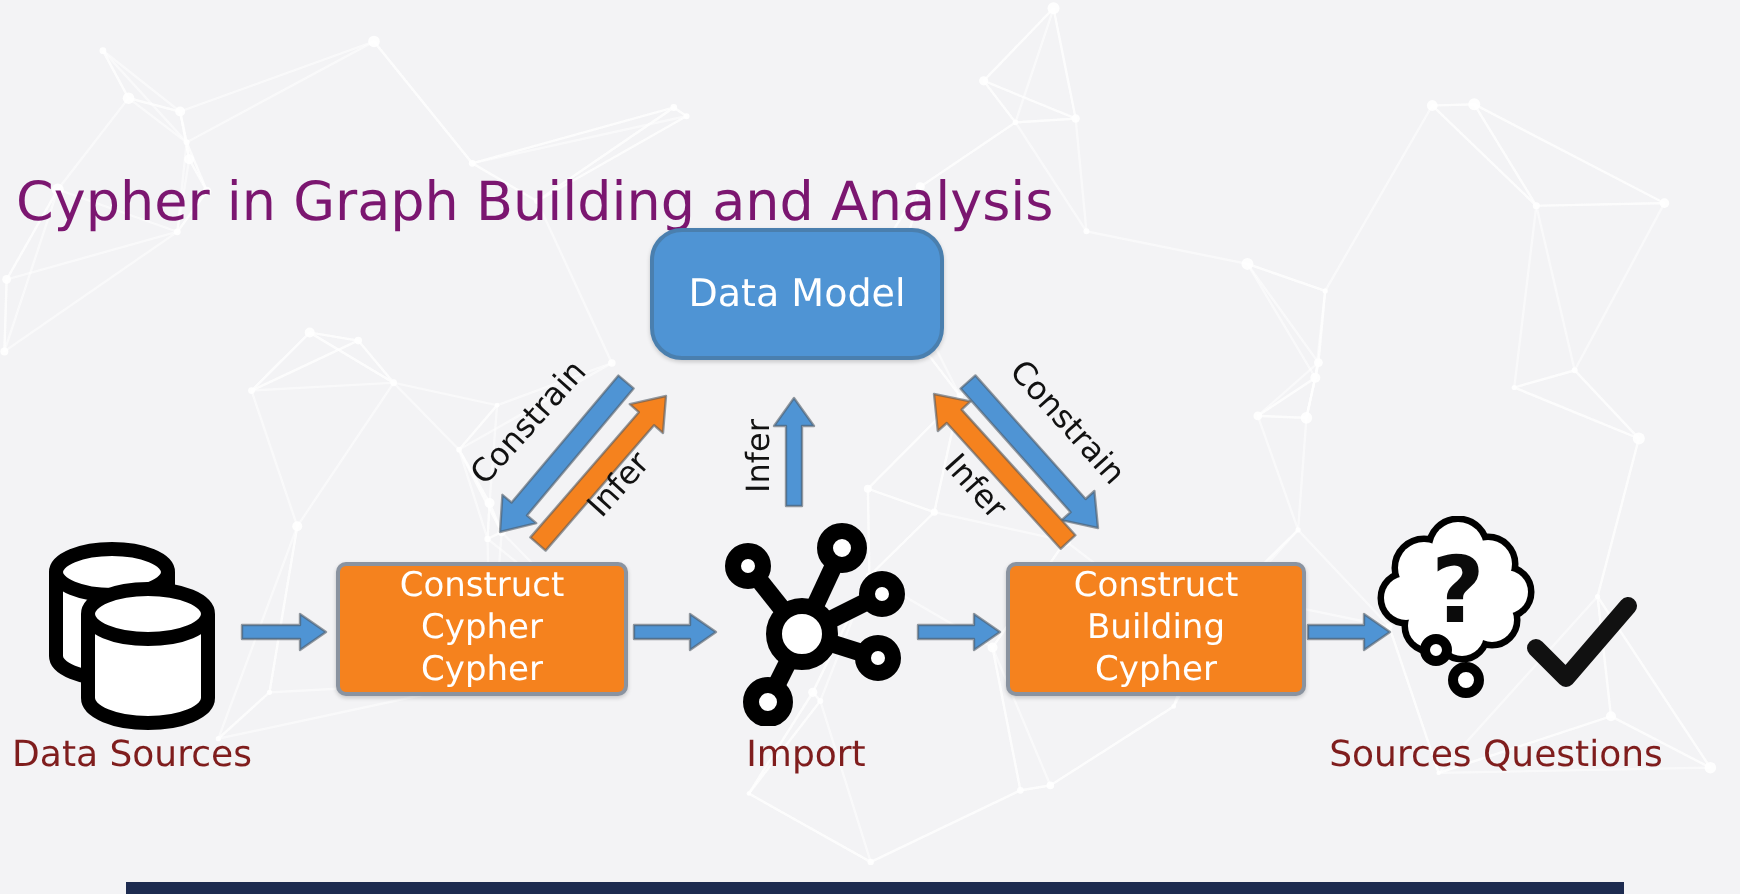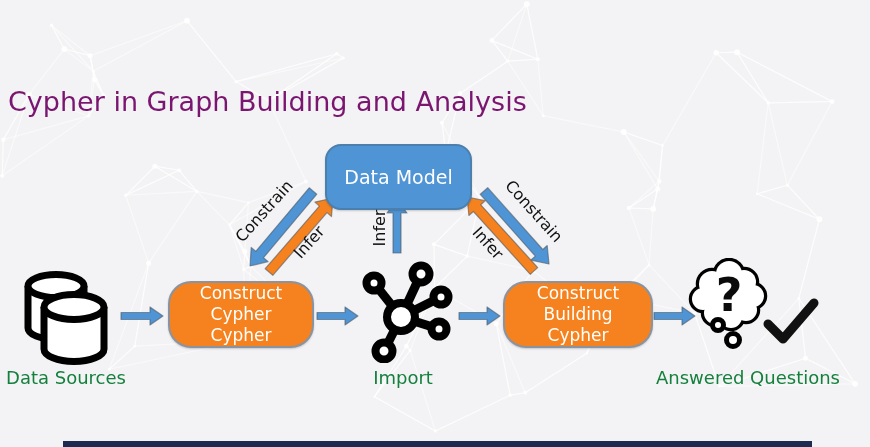--- a/index.html
+++ b/index.html
@@ -13,36 +13,36 @@
   .icon-svg{position:absolute;z-index:2;}
   #title{
     position:absolute;left:8px;top:44px;z-index:3;
     font-size:27px;color:#7b1670;white-space:nowrap;margin-top:42px;
   }
   .box{
     position:absolute;z-index:3;display:flex;flex-direction:column;
     align-items:center;justify-content:center;color:#fff;text-align:center;
   }
   #data-model-box{
-    left:325px;top:144px;width:143px;height:62px;border-radius:16px;
+    left:325px;top:114px;width:143px;height:62px;border-radius:16px;
     background:#4f94d4;border:2px solid #4a7fae;font-size:19px;
     box-shadow:0 1px 2px rgba(0,0,0,0.18);
   }
   .orange-box{
-    width:142px;height:63px;border-radius:23px;background:#f5821e;
+    width:142px;height:63px;border-radius:5px;background:#f5821e;
     border:2px solid #8a93a0;font-size:17px;line-height:21px;
     box-shadow:0 1px 2px rgba(0,0,0,0.18);
   }
   #import-box{left:168px;top:281px;}
   #analysis-box{left:503px;top:281px;width:146px;}
   .arrow-label{
     position:absolute;z-index:4;font-size:16px;color:#111;white-space:nowrap;
   }
   .node-label{
-    position:absolute;z-index:3;font-size:18px;color:#15803d;text-align:center;
+    position:absolute;z-index:3;font-size:18px;color:#7f1d1d;text-align:center;
   }
   #data-sources-label{left:0px;top:367px;width:132px;}
   #graph-label{left:353px;top:367px;width:100px;}
   #answered-label{left:648px;top:367px;width:200px;}
   #bottom-bar{
     position:absolute;left:63px;top:441px;width:749px;height:6px;
     background:#1d2b50;z-index:5;
   }
 </style>
 </head>
@@ -427,16 +427,16 @@
       <circle cx="40" cy="37" r="17"></circle>
     </g>
     <text x="41" y="53" text-anchor="middle" font-size="46" font-weight="bold" fill="#0b0b0b" font-family="DejaVu Sans, sans-serif">?</text>
     <circle cx="30" cy="67" r="5.5" stroke="#000" stroke-width="5" fill="#fff"></circle>
     <circle cx="45" cy="82" r="6.5" stroke="#000" stroke-width="5" fill="#fff"></circle>
     <path d="M80,66 L95,81 L126,45" stroke="#111" stroke-width="9" fill="none" stroke-linecap="round" stroke-linejoin="round"></path>
   </svg>
 
   <div class="node-label" id="data-sources-label">Data Sources</div>
   <div class="node-label" id="graph-label">Import</div>
-  <div class="node-label" id="answered-label">Answered Questions</div>
+  <div class="node-label" id="answered-label">Sources Questions</div>
 
   <div id="bottom-bar"></div>
 </div>
 
 </body></html>

